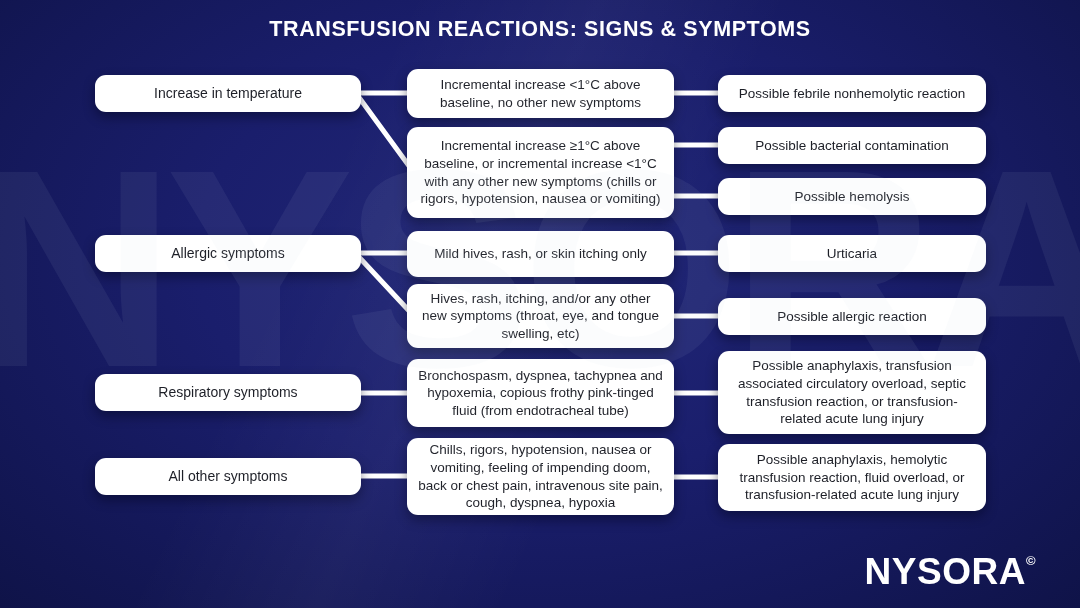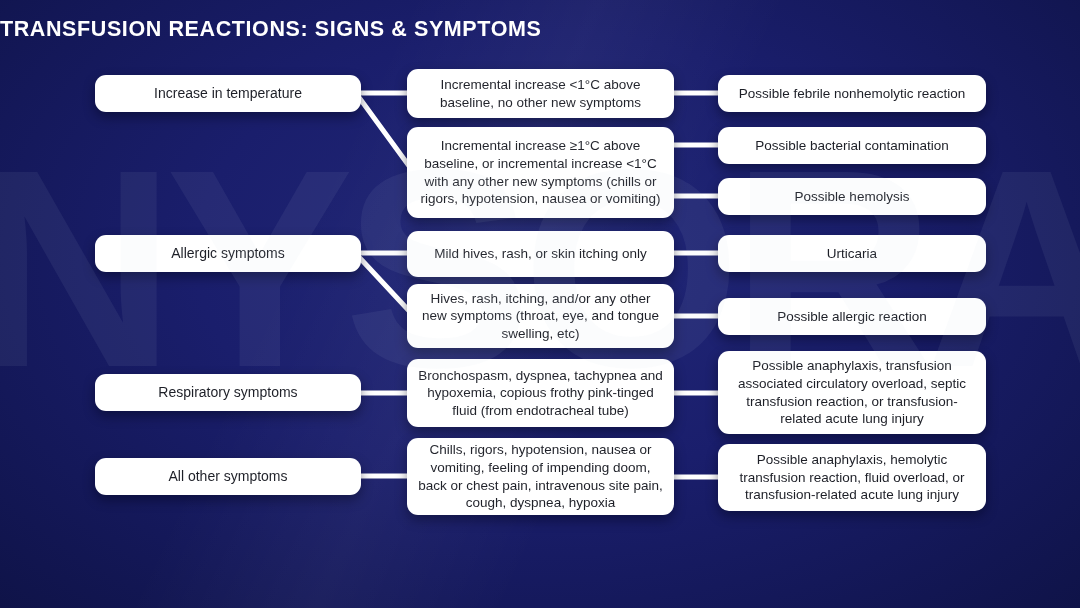--- a/index.html
+++ b/index.html
@@ -10,21 +10,21 @@
     font-family:"Liberation Sans","DejaVu Sans",sans-serif;
     background:radial-gradient(ellipse at 50% 42%, #222878 0%, #1a1e6c 45%, #141859 75%, #0f1348 100%);
   }
   .canvas::before{
     content:"";position:absolute;inset:0;
     background:linear-gradient(115deg, rgba(255,255,255,0) 30%, rgba(255,255,255,0.04) 44%, rgba(255,255,255,0) 58%);
     pointer-events:none;z-index:4;
   }
   .title{
     position:absolute;top:17px;left:0;width:100%;
-    text-align:left;color:#ffffff;
+    text-align:center;color:#ffffff;
     font-size:21.5px;font-weight:800;letter-spacing:0.6px;
     z-index:5;
   }
   .watermark{
     position:absolute;top:128px;left:-28px;width:1160px;
     font-size:282px;font-weight:800;letter-spacing:-10px;
     color:rgba(205,210,232,0.07);
     white-space:nowrap;line-height:1;
     z-index:3;pointer-events:none;user-select:none;
   }
@@ -126,14 +126,15 @@
   <div class="box col-right" style="top:298px;height:37px;">
       <span>Possible allergic reaction</span>
     </div>
   <div class="box col-right" style="top:351px;height:83px;">
       <span>Possible anaphylaxis, transfusion associated circulatory overload, septic transfusion reaction, or transfusion-related acute lung injury</span>
     </div>
   <div class="box col-right" style="top:444px;height:67px;">
       <span>Possible anaphylaxis, hemolytic transfusion reaction, fluid overload, or transfusion-related acute lung injury</span>
     </div>
 
+  <div class="logo"><span>NYSORA</span><sup>©</sup></div>
 
 </div>
 
 </body></html>

